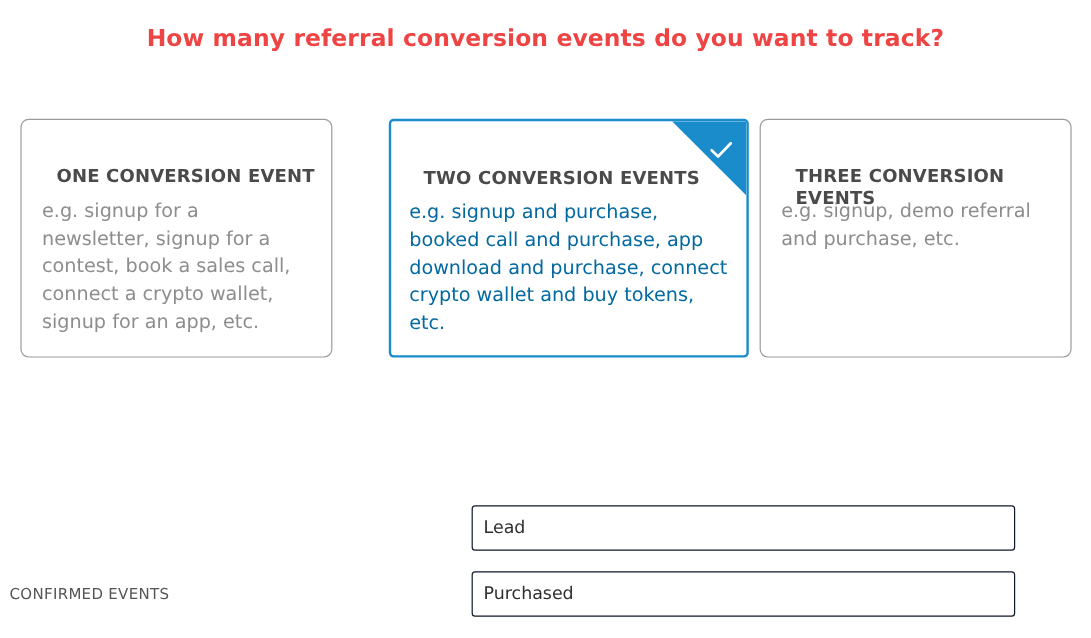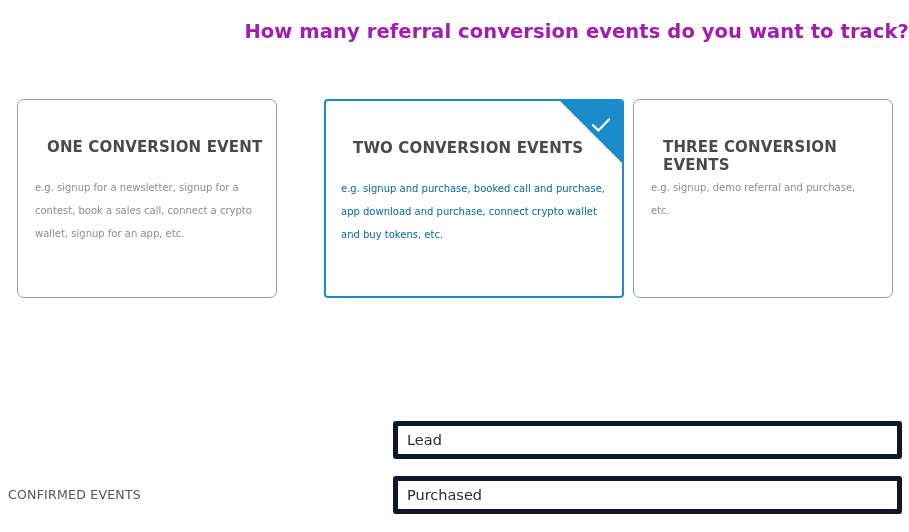--- a/index.html
+++ b/index.html
@@ -15,24 +15,24 @@
     font-family: "DejaVu Sans", "Liberation Sans", sans-serif;
     -webkit-font-smoothing: antialiased;
   }
 
   
   .page-heading {
     position: absolute;
     left: 0;
     top: 20px;
     width: 909px;
-    text-align: right;
+    text-align: center;
     font-size: 19.5px;
     font-weight: bold;
-    color: #a21caf;
+    color: #ef4444;
     letter-spacing: 0.1px;
   }
 
   
   .card-row {
     position: absolute;
     left: 0;
     top: 99px;
     width: 909px;
     height: 200px;
@@ -70,22 +70,22 @@
     margin-left: 12px;
   }
   .option-card.card-2 .card-title {
     left: 15px;
     color: #4a4a4a;
   }
   .card-desc {
     position: absolute;
     left: 17px;
     right: 18px;
-    top: 76px;
-    font-size: 10px;
+    top: 64px;
+    font-size: 16px;
     line-height: 23px;
     color: #8d8d8d;
   }
   .option-card.card-2 .card-desc {
     left: 15px;
     right: 13px;
     color: #0369a1;
   }
 
   
@@ -131,24 +131,24 @@
     line-height: 38px;
     font-size: 12.5px;
     color: #555555;
     letter-spacing: 0.25px;
     white-space: nowrap;
   }
   .text-field {
     position: absolute;
     left: 393px;
     top: 0;
-    width: 509px;
+    width: 453px;
     height: 38px;
     box-sizing: border-box;
-    border: 5px solid #0f172a;
+    border: 1px solid #0f172a;
     border-radius: 3px;
     background: #ffffff;
     font-family: "DejaVu Sans", "Liberation Sans", sans-serif;
     font-size: 14.5px;
     color: #2e2e2e;
     padding: 0 9px;
     outline: none;
   }
 </style>
 </head>

